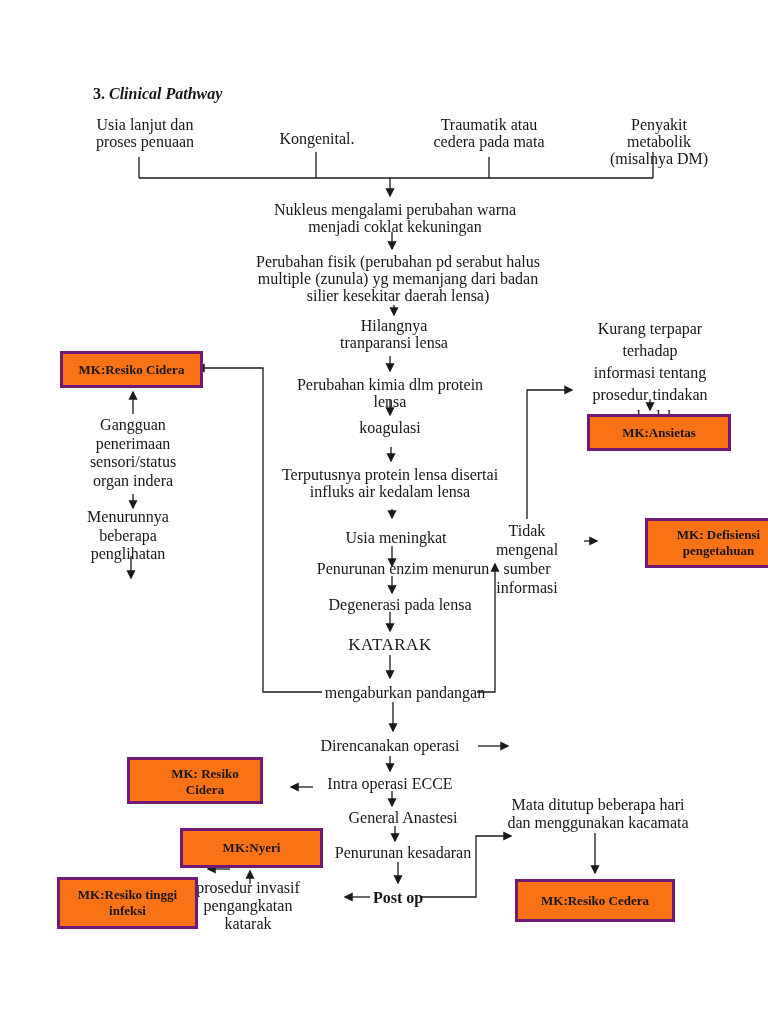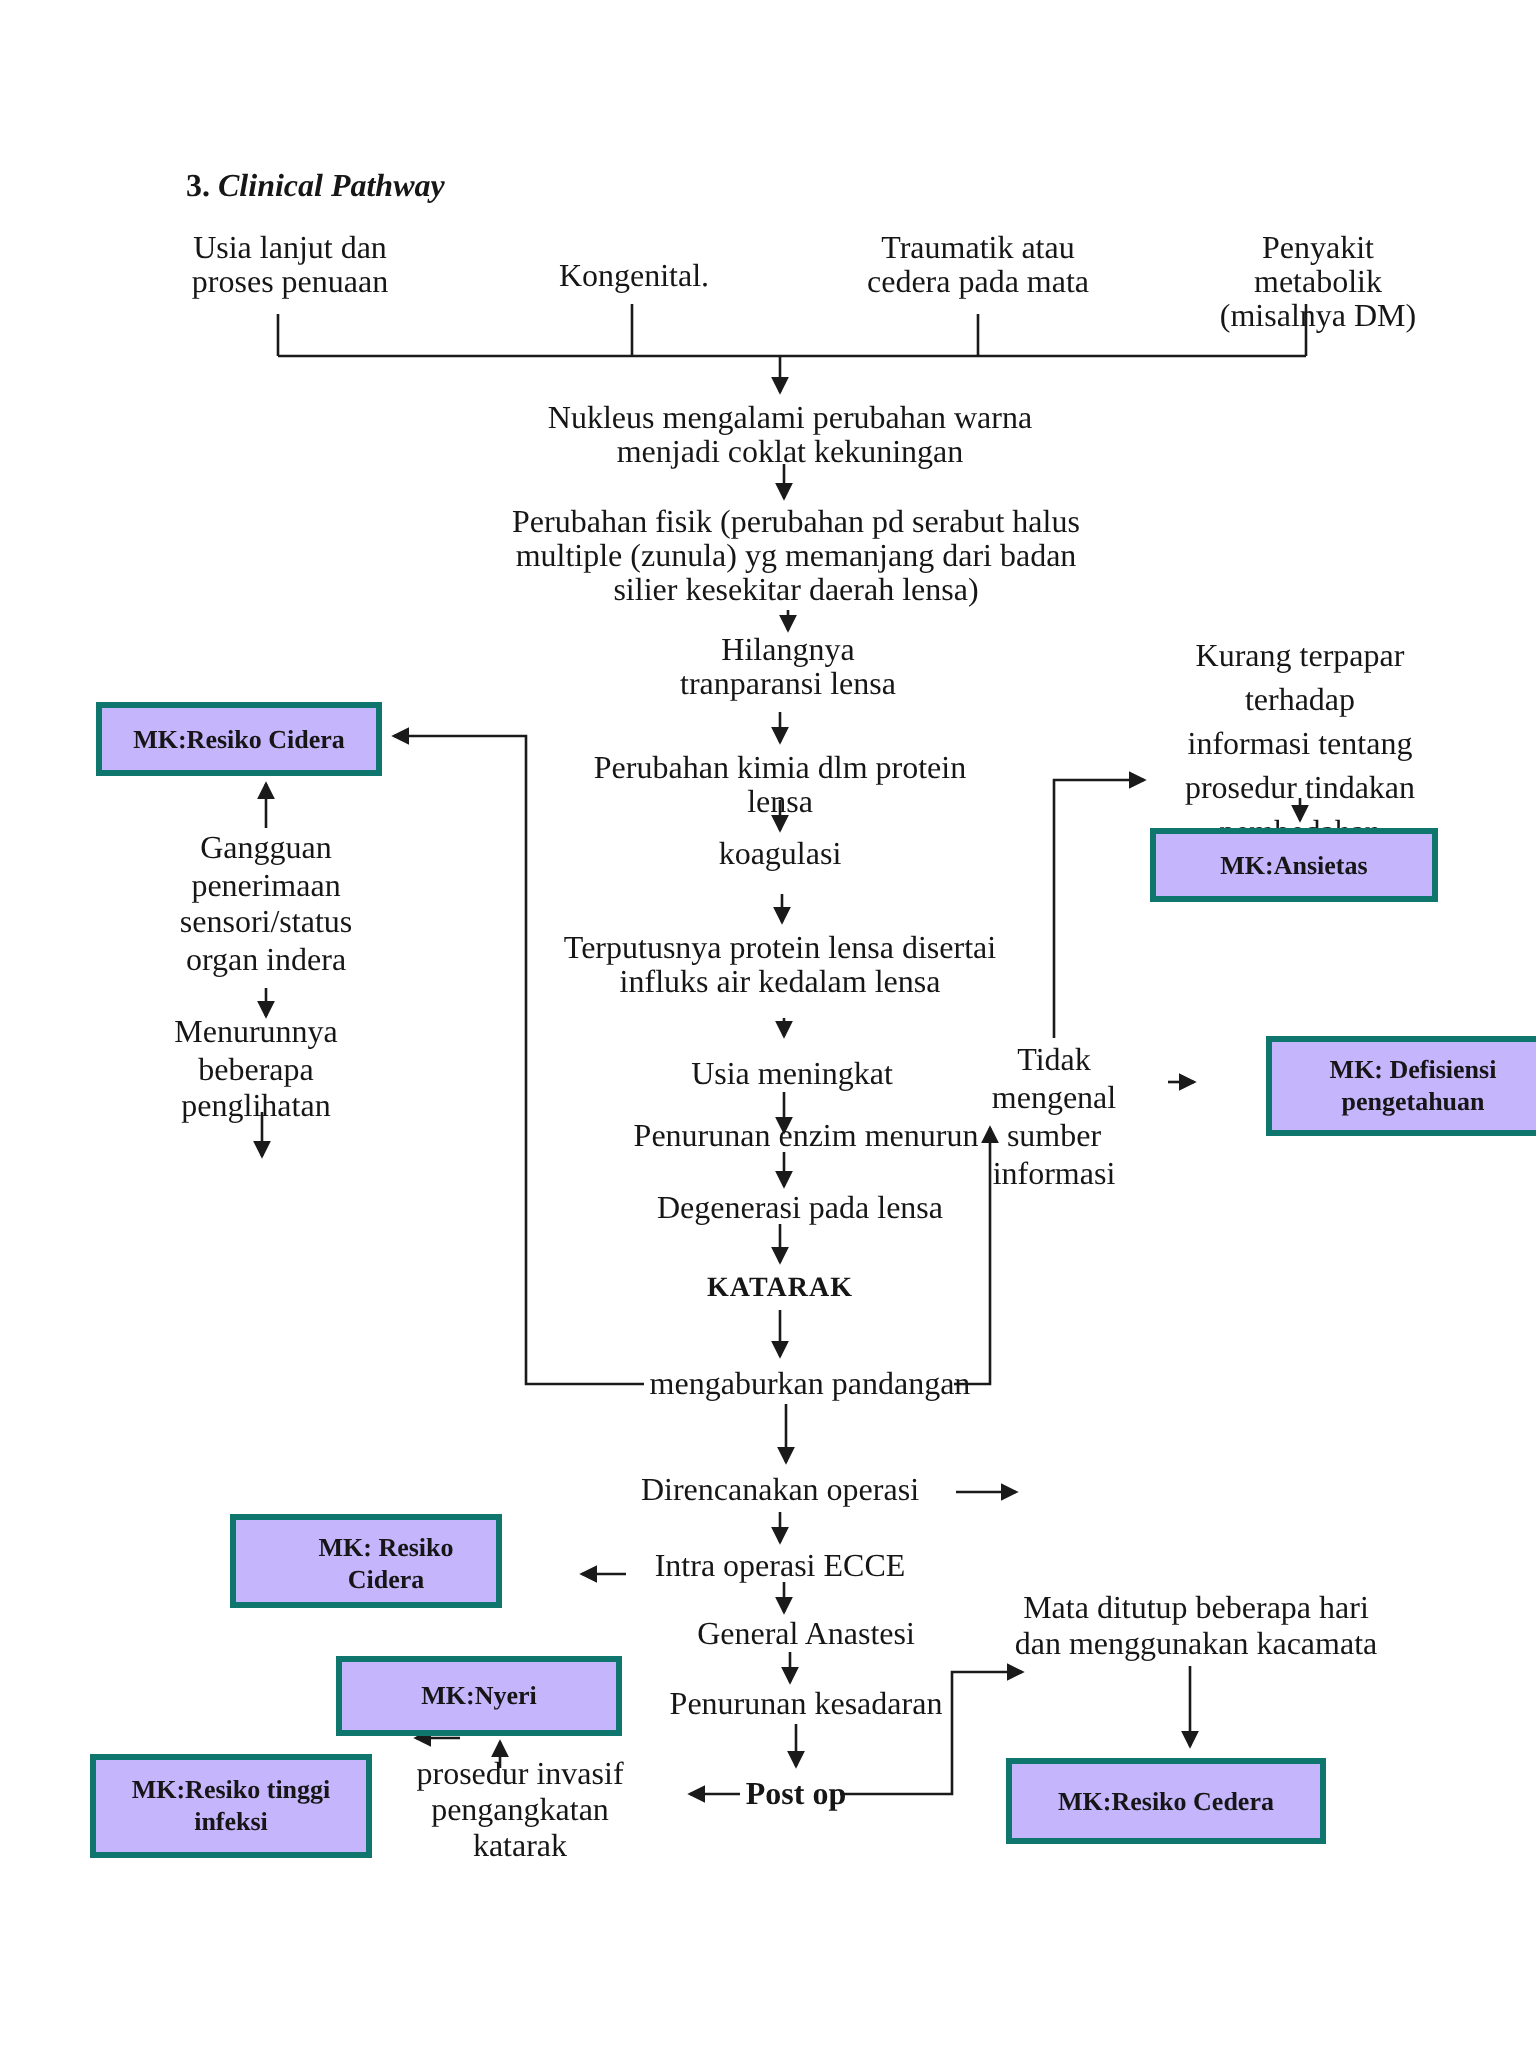--- a/index.html
+++ b/index.html
@@ -5,24 +5,24 @@
   html,body { margin:0; padding:0; background:#fff; }
   .diagram {
     position:relative; width:768px; height:1024px; background:#ffffff;
     font-family:"Liberation Serif", serif; color:#161616; overflow:hidden;
   }
   .txt {
     position:absolute; text-align:center; font-size:16px; line-height:17px;
     transform:translateX(-50%); white-space:normal;
   }
   .mk {
-    position:absolute; border:3px solid #0f766e; background:#c4b5fd;
+    position:absolute; border:3px solid #701a75; background:#f97316;
     font-weight:bold; text-align:center; font-size:13px; line-height:16px;
     display:flex; align-items:center; justify-content:center;
-    padding:2px 4px; box-sizing:border-box;
+    padding:2px 4px; box-sizing:border-box;margin-left:12px;
   }
   svg.connectors { position:absolute; left:0; top:0; width:768px; height:1024px; }
 
   
   #t-title { position:absolute; left:93px; top:85px; font-size:16px; font-weight:bold; }
   #t-title .it { font-style:italic; }
 
   
   #n-cause1 { left:145px; top:116px; width:135px; }
   #n-cause2 { left:317px; top:130px; width:110px; }
@@ -32,33 +32,33 @@
   
   #n-nukleus   { left:395px; top:201px; width:280px; }
   #n-fisik     { left:398px; top:253px; width:300px; }
   #n-hilang    { left:394px; top:317px; width:130px; }
   #n-kimia     { left:390px; top:376px; width:220px; }
   #n-koag      { left:390px; top:419px; width:120px; }
   #n-terputus  { left:390px; top:466px; width:240px; }
   #n-usia      { left:396px; top:529px; width:140px; }
   #n-enzim     { left:403px; top:560px; width:180px; }
   #n-degen     { left:400px; top:596px; width:170px; }
-  #n-katarak   { left:390px; top:636px; width:120px; font-weight:bold; font-size:14px; letter-spacing:.5px; }
+  #n-katarak   { left:390px; top:636px; width:120px; font-weight:normal; font-size:17px; letter-spacing:.5px; }
   #n-mengabur  { left:405px; top:684px; width:180px; }
   #n-rencana   { left:390px; top:737px; width:180px; }
   #n-intra     { left:390px; top:775px; width:160px; }
   #n-anastesi  { left:403px; top:809px; width:160px; }
   #n-kesadaran { left:403px; top:844px; width:170px; }
   #n-postop    { left:398px; top:889px; width:100px; font-weight:bold; }
 
   
   #n-kurang    { left:650px; top:318px; width:120px; line-height:22px; }
   #n-tidak     { left:527px; top:521px; width:100px; line-height:19px; }
   #n-mata      { left:598px; top:796px; width:190px; line-height:18px; }
-  #n-prosedur  { left:260px; top:879px; width:120px; line-height:18px; }
+  #n-prosedur  { left:248px; top:879px; width:120px; line-height:18px; }
   #n-gangguan  { left:133px; top:416px; width:90px;  line-height:18.5px; }
   #n-menurun   { left:128px; top:508px; width:90px;  line-height:18.5px; }
 
   
   #b-cidera-top { left:48px;  top:351px; width:143px; height:37px; }
   #b-persepsi   { left:75px;  top:582px; width:148px; height:64px;
                   display:block; overflow:hidden; padding-top:4px; }
   #b-ansietas   { left:575px; top:414px; width:144px; height:37px; }
   #b-defisiensi { left:633px; top:518px; width:147px; height:50px; }
   #b-kesiapan   { left:516px; top:714px; width:162px; height:76px; }

